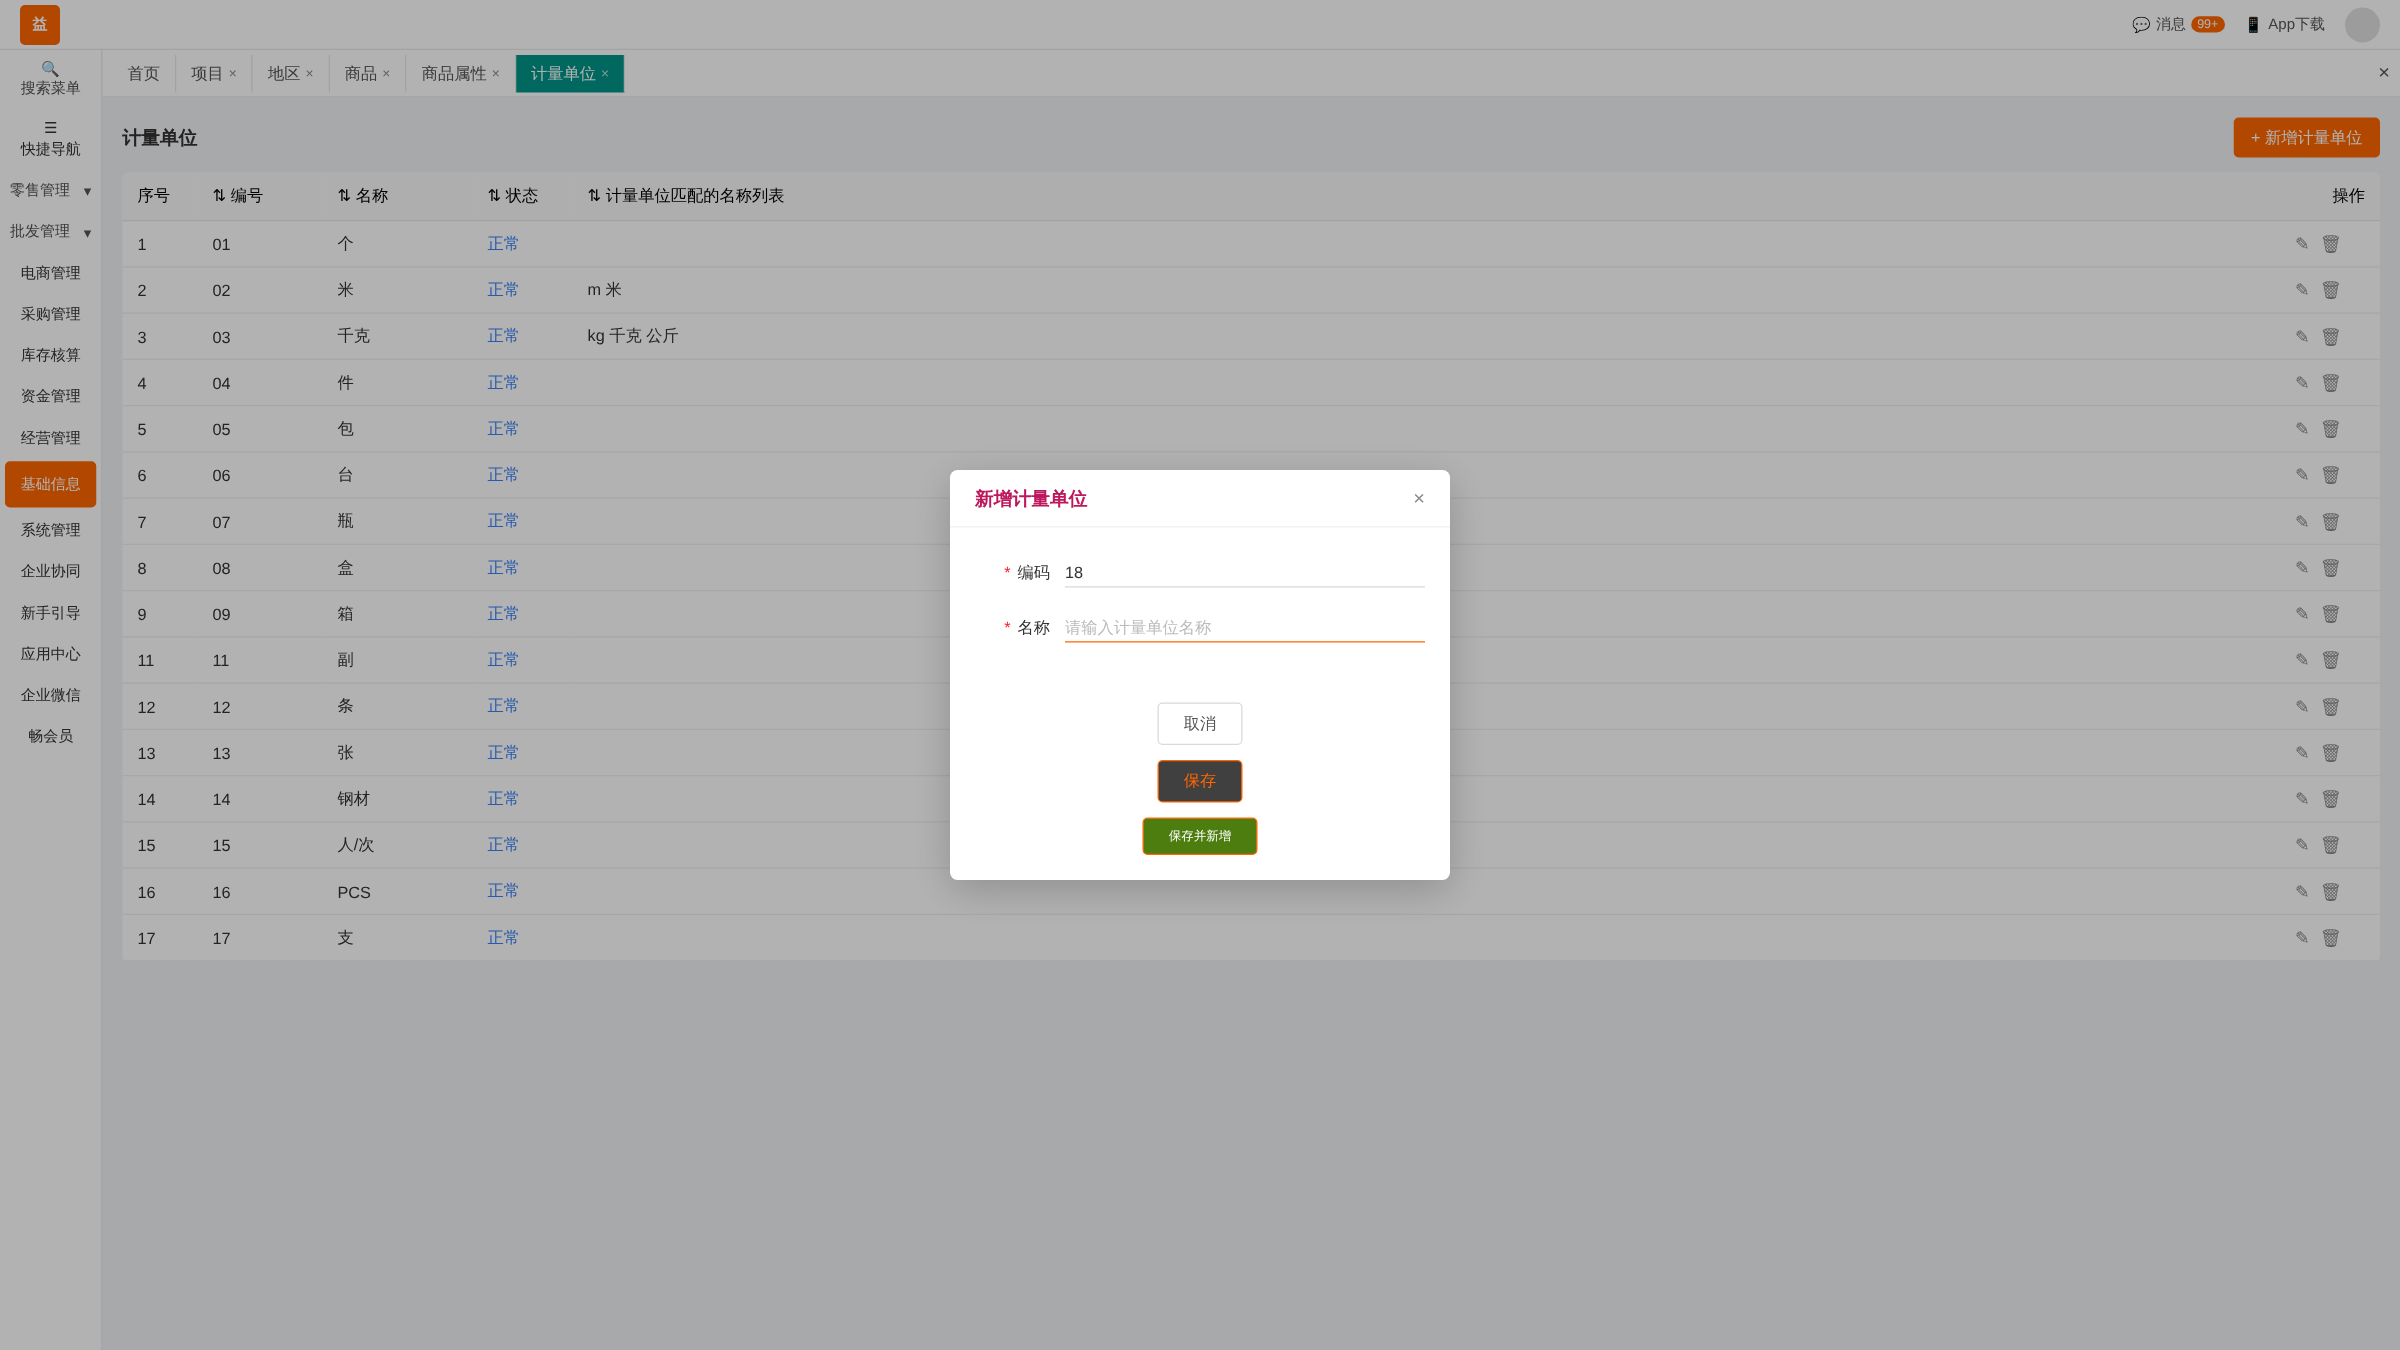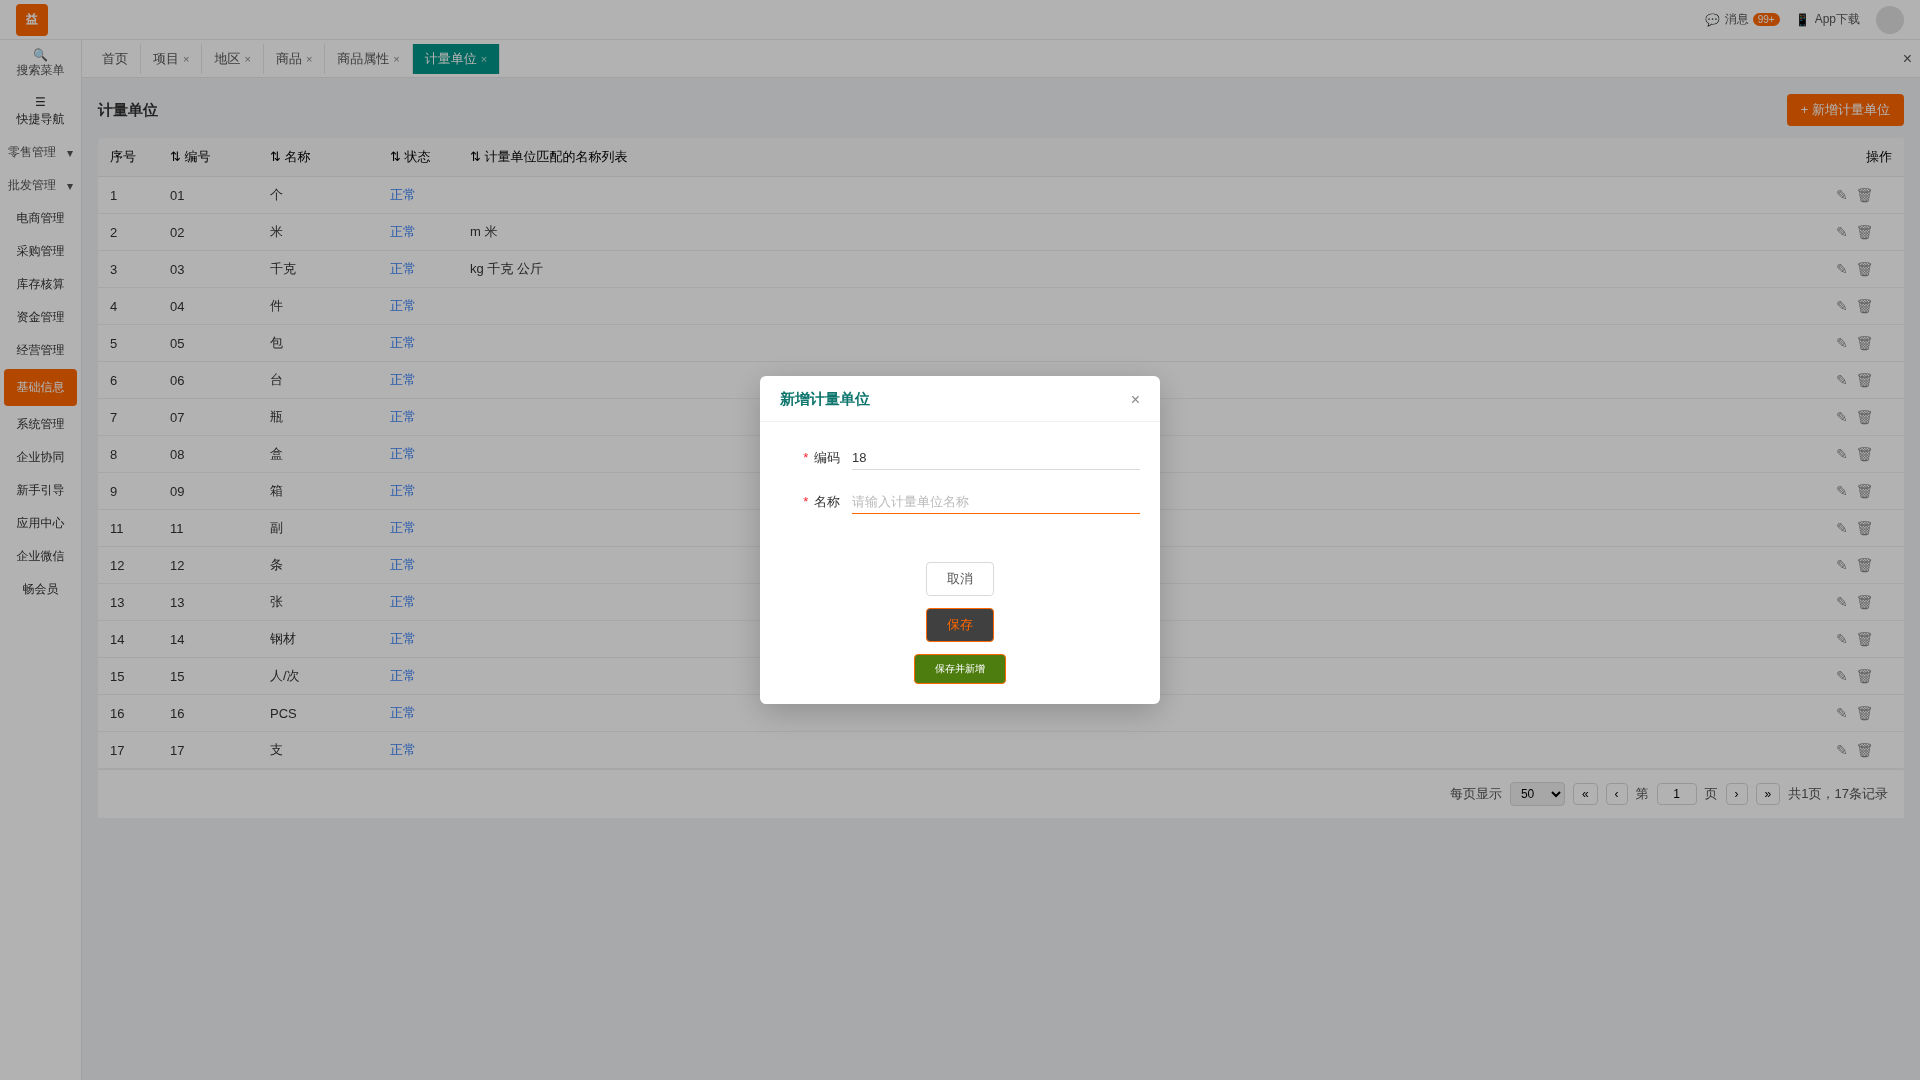--- a/index.html
+++ b/index.html
@@ -59,21 +59,21 @@
     .pagination select { padding: 3px 6px; border: 1px solid #d9d9d9; border-radius: 4px; font-size: 12px; }
     .pagination-btn { padding: 3px 8px; border: 1px solid #d9d9d9; border-radius: 4px; background: #fff; cursor: pointer; font-size: 12px; }
     .page-input { width: 40px; padding: 3px 6px; border: 1px solid #d9d9d9; border-radius: 4px; text-align: center; font-size: 12px; }
 
     
     .overlay { position: fixed; top: 0; left: 0; width: 100%; height: 100%; background: rgba(0,0,0,0.3); display: flex; align-items: center; justify-content: center; z-index: 1000; }
 
     
     .dialog { background: #fff; border-radius: 6px; width: 400px; box-shadow: 0 8px 32px rgba(0,0,0,0.2); }
     .dialog-header { display: flex; align-items: center; justify-content: space-between; padding: 14px 20px 12px; border-bottom: 1px solid #f0f0f0; }
-    .dialog-title { font-size: 15px; font-weight: bold; color: #0f766e; }
+    .dialog-title { font-size: 15px; font-weight: bold; color: #be185d; }
     .dialog-close { cursor: pointer; color: #888; font-size: 16px; }
     .dialog-body { padding: 24px 20px 16px; }
     .form-row { display: flex; align-items: center; margin-bottom: 20px; }
     .form-label { width: 60px; text-align: right; margin-right: 12px; font-size: 13px; color: #333; }
     .form-label .required { color: #f5222d; margin-right: 2px; }
     .form-input { flex: 1; border: none; border-bottom: 1px solid #d9d9d9; padding: 4px 0; font-size: 13px; color: #333; outline: none; }
     .form-input.focused { border-bottom: 1px solid #f60; }
     .form-input::placeholder { color: #bbb; }
     .dialog-footer { display: flex; align-items: center; justify-content: center; gap: 12px; padding: 12px 20px 20px; flex-direction: column; }
     .btn-cancel { padding: 7px 20px; border: 1px solid #d9d9d9; border-radius: 4px; background: #fff; color: #555; cursor: pointer; font-size: 13px; }
@@ -424,36 +424,20 @@
         <div class="action-icons">
           <span class="action-icon">✎</span>
           <span class="action-icon">🗑</span>
         </div>
       </td>
     </tr>
               </tbody>
           </table>
         </div>
 
-        <div class="pagination">
-          <span>每页显示</span>
-          <select>
-            <option>50</option>
-            <option>20</option>
-            <option>100</option>
-          </select>
-          <button class="pagination-btn">«</button>
-          <button class="pagination-btn">‹</button>
-          <span>第</span>
-          <input class="page-input" type="text" value="1" style="">
-          <span>页</span>
-          <button class="pagination-btn">›</button>
-          <button class="pagination-btn">»</button>
-          <span>共1页，17条记录</span>
-        </div>
       </div>
     </div>
   </div>
 </div>
 
 <div class="overlay">
   <div class="dialog">
     <div class="dialog-header">
       <span class="dialog-title">新增计量单位</span>
       <span class="dialog-close">×</span>

